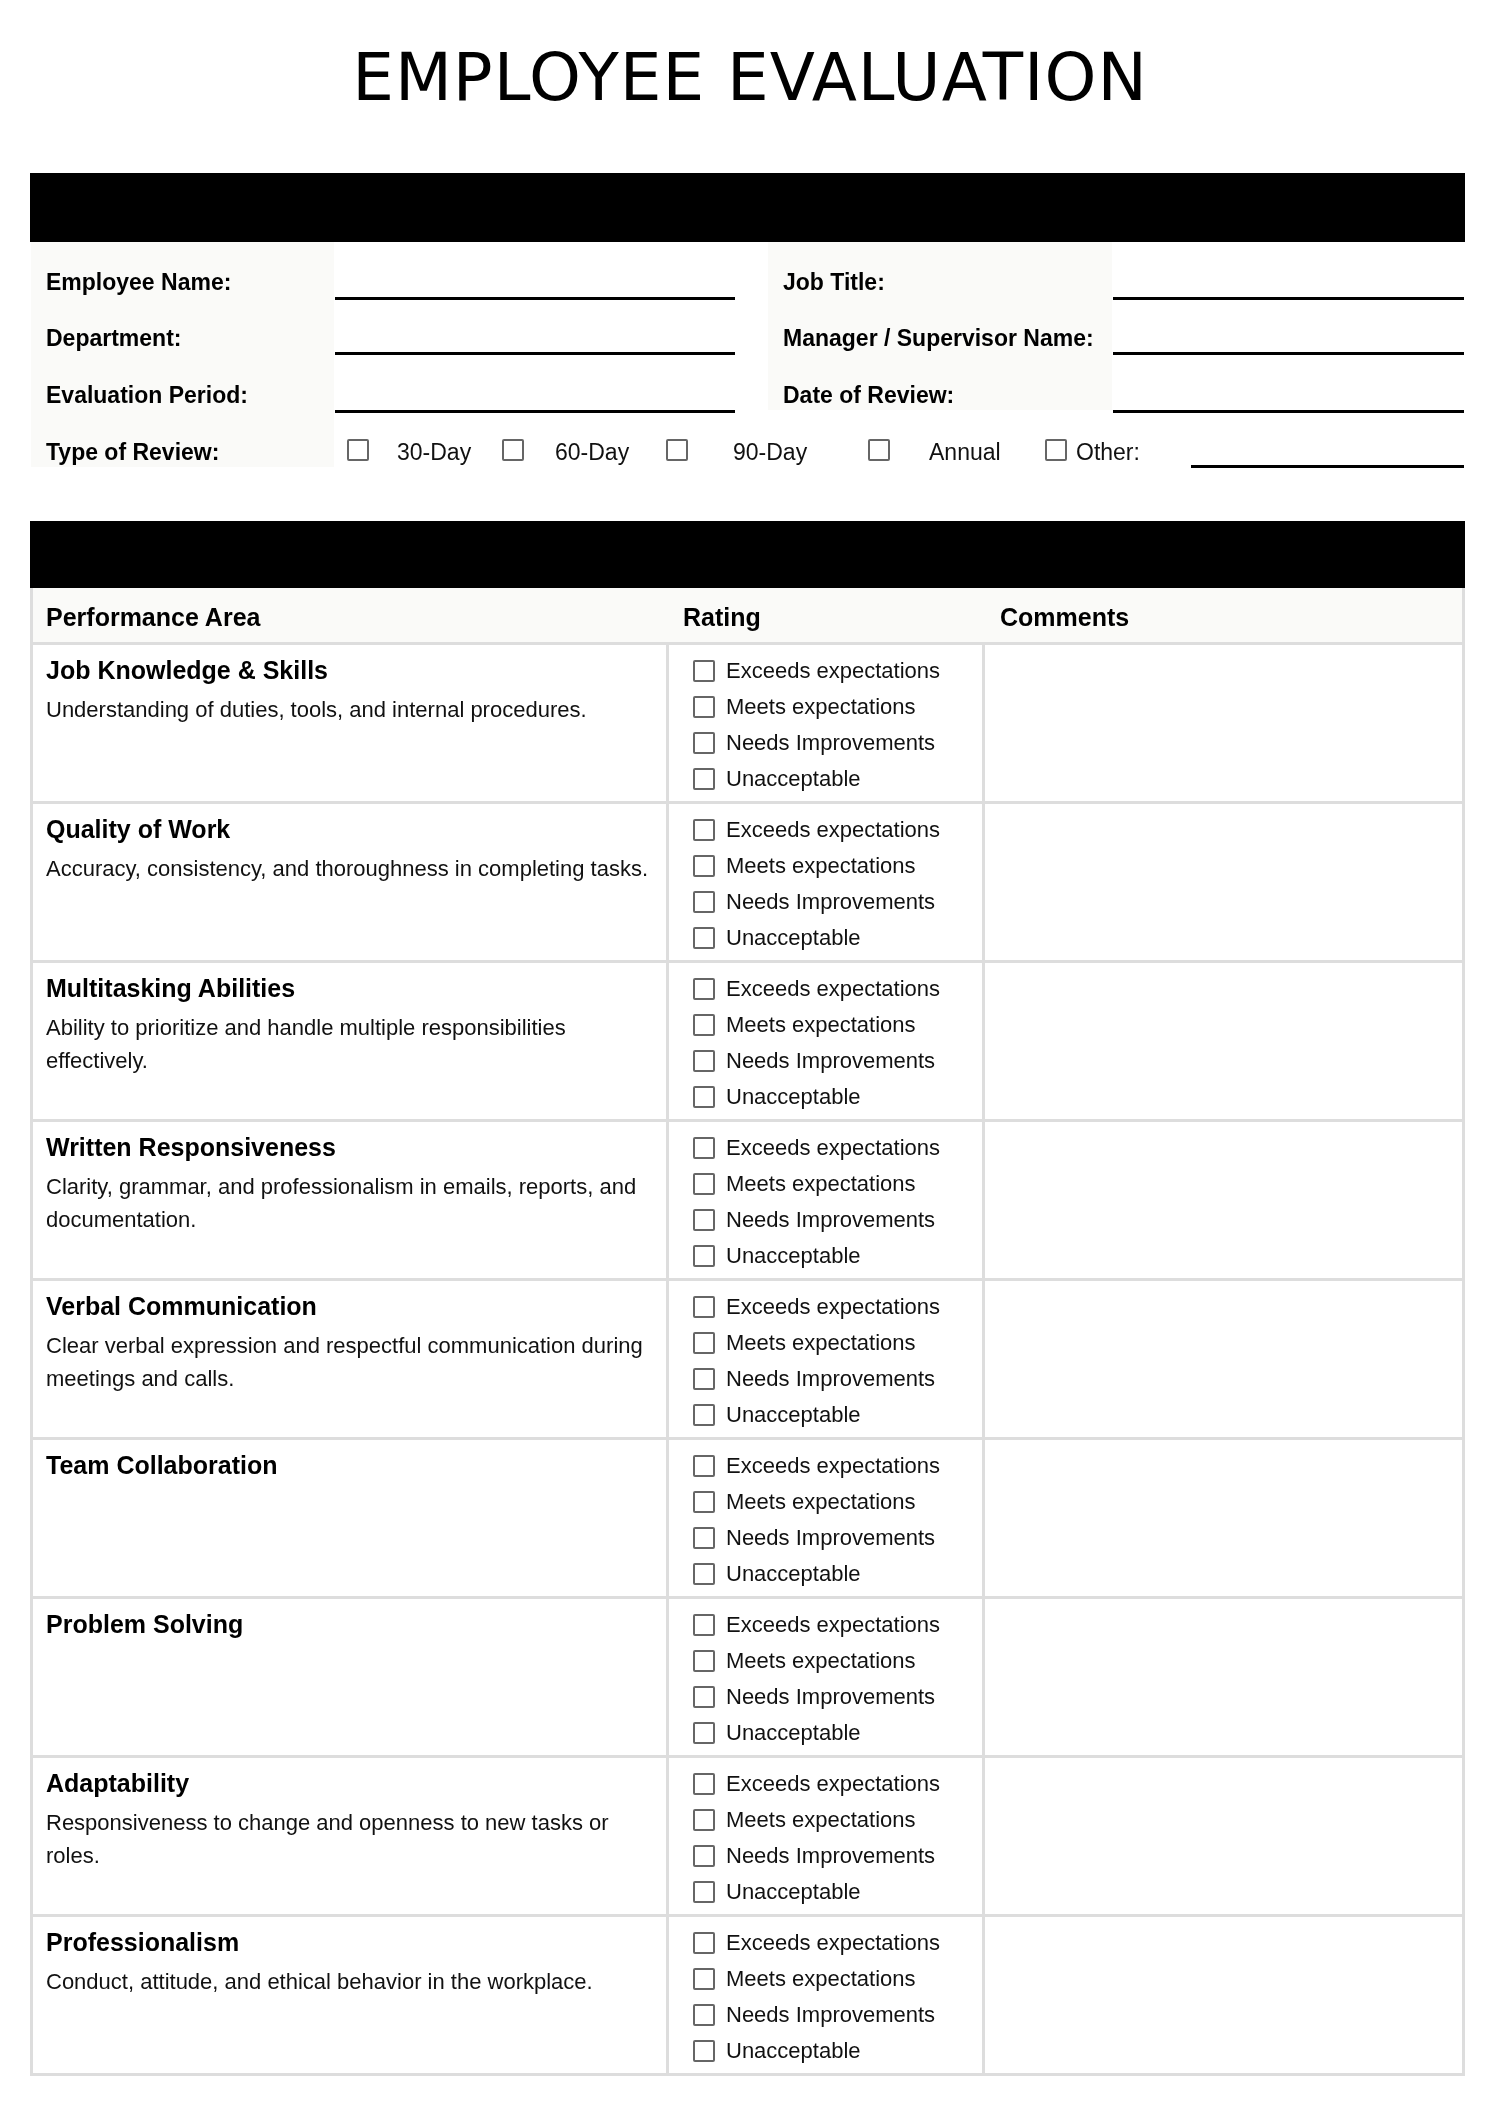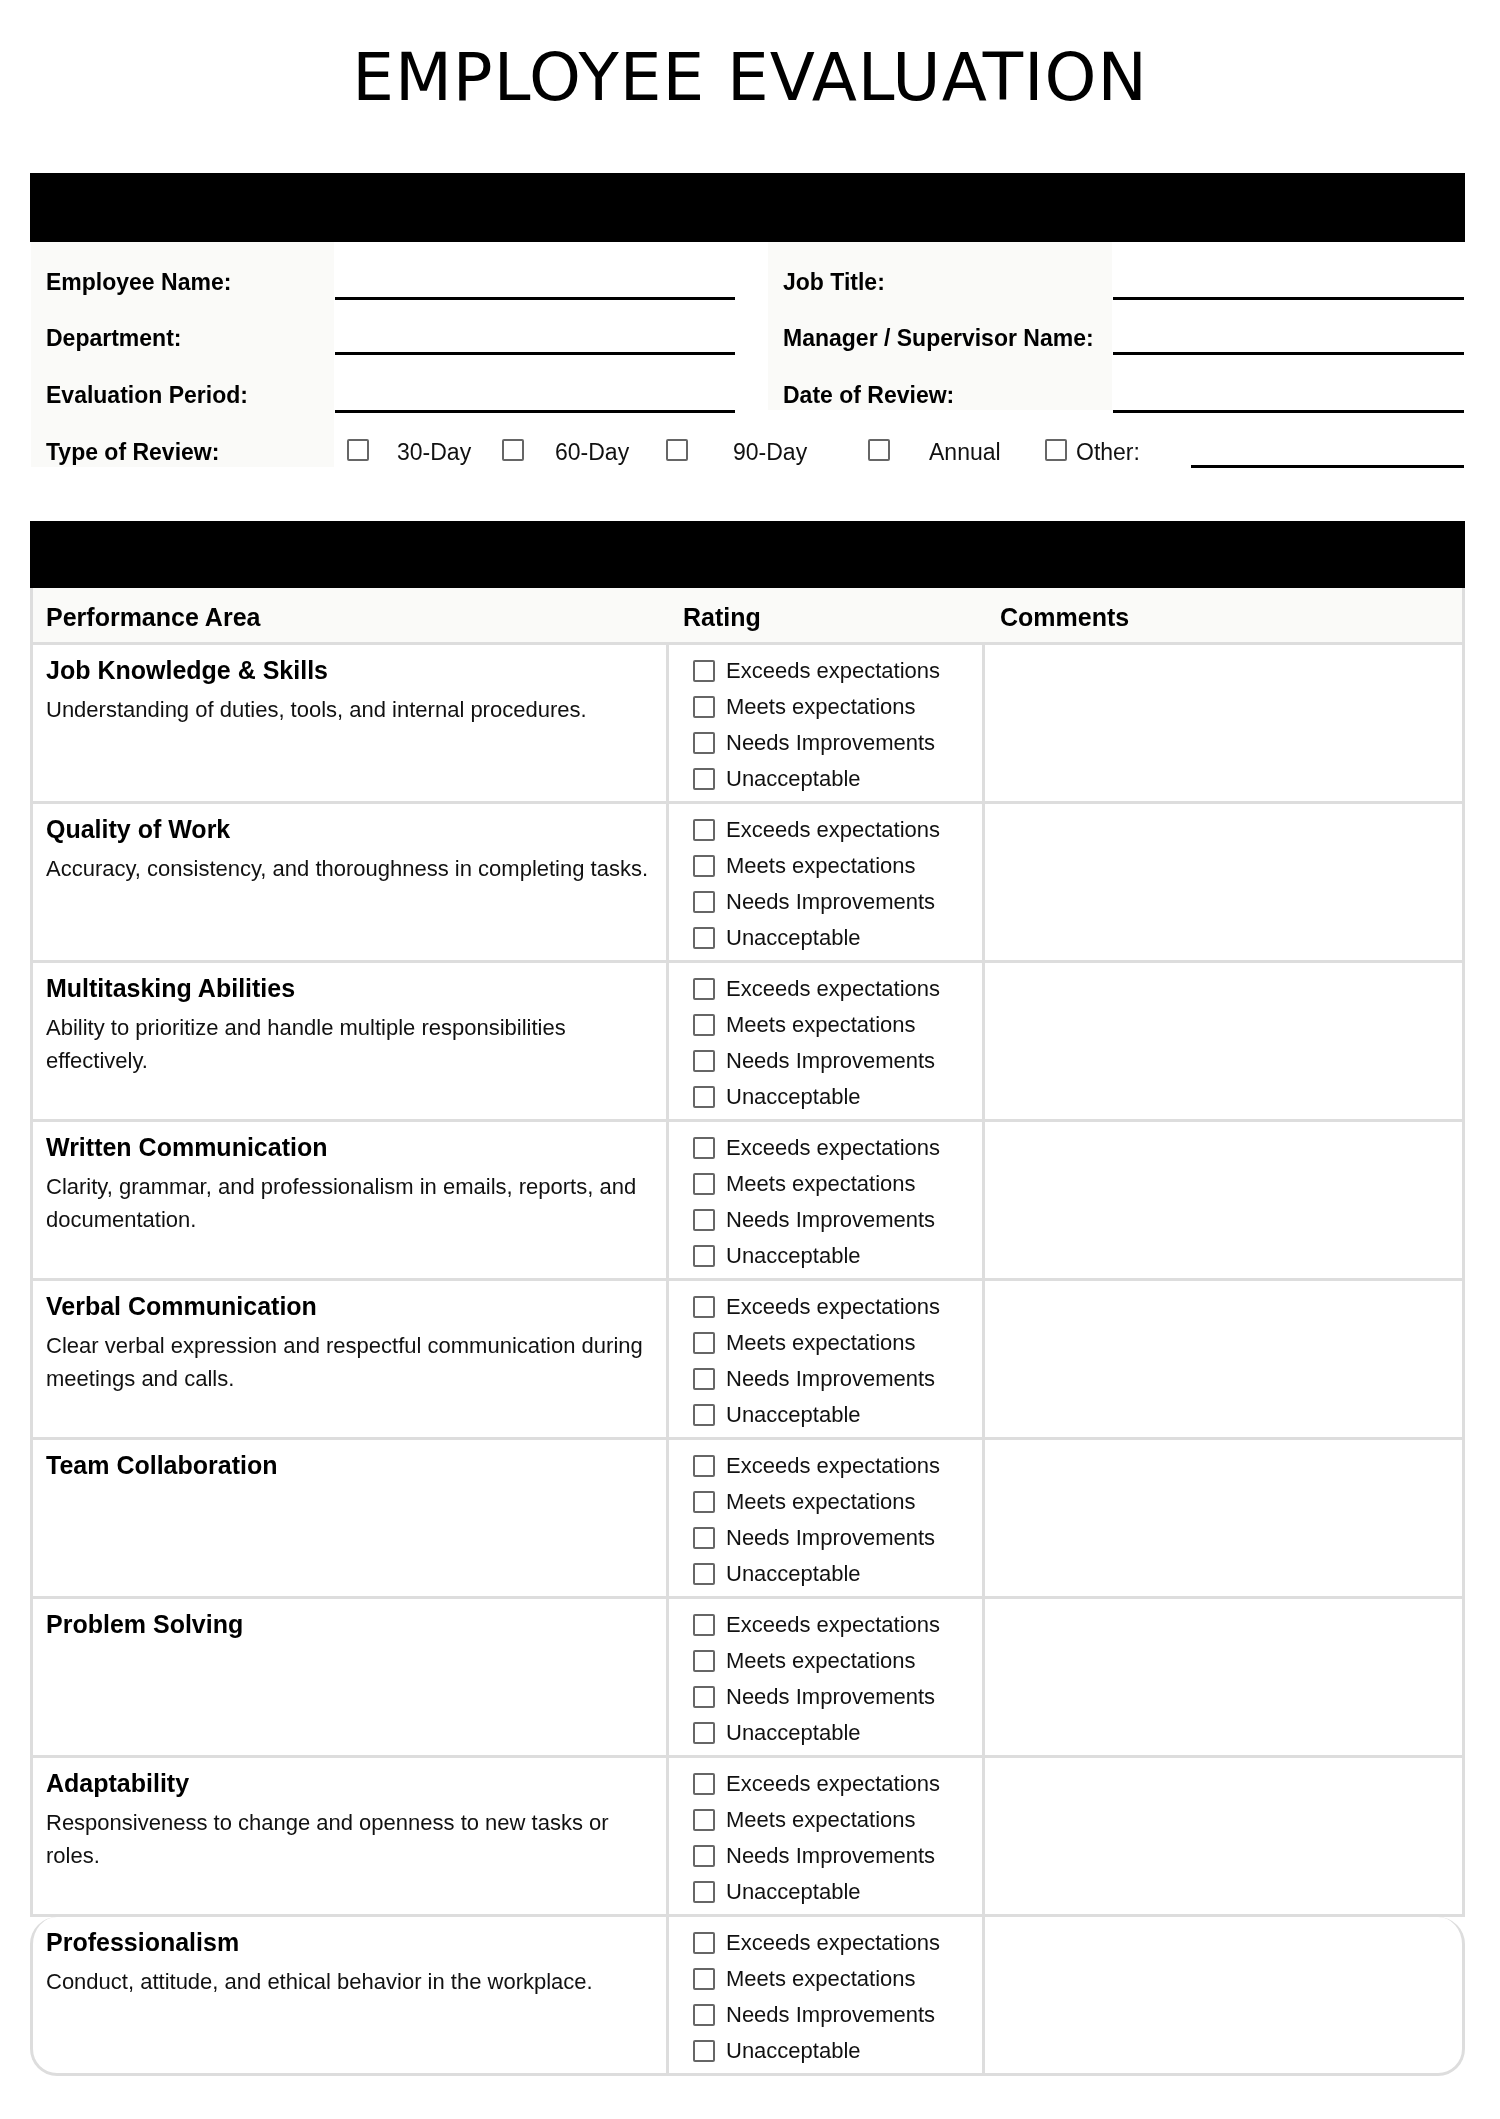--- a/index.html
+++ b/index.html
@@ -146,21 +146,21 @@
       </div>
       <div class="opt" style="top: 120px;">
         <div class="cb"></div>
         <div class="cb-label">Unacceptable</div>
       </div>
       <div style="position: absolute; inset: 0px 0px 0px 952px;"></div>
     </div>
     <div class="trow" style="top: 534px;">
       <div class="vdiv" style="left: 633px;"></div>
       <div class="vdiv" style="left: 949px;"></div>
-      <div class="area-title">Written Communication</div>
+      <div class="area-title">Written Responsiveness</div>
       <div class="area-desc">Clarity, grammar, and professionalism in emails, reports, and documentation.</div>
       <div class="opt" style="top: 12px;">
         <div class="cb"></div>
         <div class="cb-label">Exceeds expectations</div>
       </div>
       <div class="opt" style="top: 48px;">
         <div class="cb"></div>
         <div class="cb-label">Meets expectations</div>
       </div>
       <div class="opt" style="top: 84px;">
@@ -256,21 +256,21 @@
       <div class="opt" style="top: 84px;">
         <div class="cb"></div>
         <div class="cb-label">Needs Improvements</div>
       </div>
       <div class="opt" style="top: 120px;">
         <div class="cb"></div>
         <div class="cb-label">Unacceptable</div>
       </div>
       <div style="position: absolute; inset: 0px 0px 0px 952px;"></div>
     </div>
-    <div class="trow" style="top: 1329px; border-radius: 27px;">
+    <div class="trow" style="top: 1329px;">
       <div class="vdiv" style="left: 633px;"></div>
       <div class="vdiv" style="left: 949px;"></div>
       <div class="area-title">Professionalism</div>
       <div class="area-desc">Conduct, attitude, and ethical behavior in the workplace.</div>
       <div class="opt" style="top: 12px;">
         <div class="cb"></div>
         <div class="cb-label">Exceeds expectations</div>
       </div>
       <div class="opt" style="top: 48px;">
         <div class="cb"></div>

